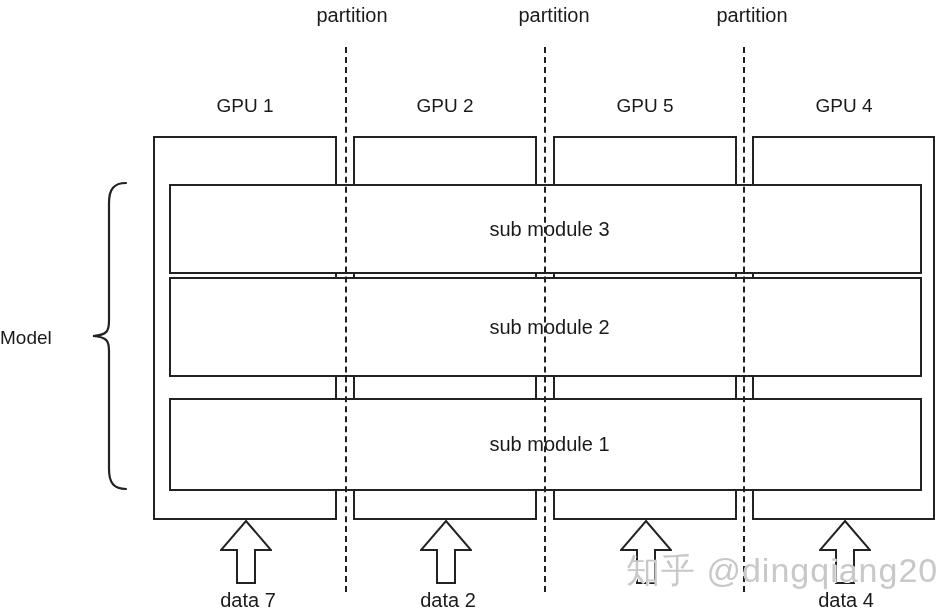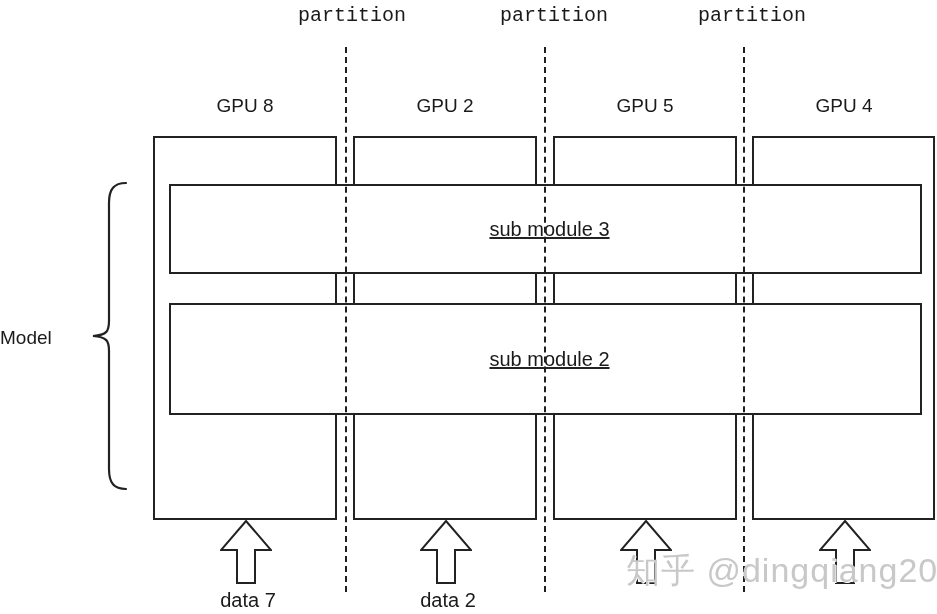--- a/index.html
+++ b/index.html
@@ -17,21 +17,21 @@
     font-family: "Liberation Sans", sans-serif;
     color: var(--line);
     overflow: hidden;
   }
   .abs { position: absolute; }
 
   .partition-label {
     top: 4px;
     width: 120px;
     text-align: center;
-    font-family: Liberation Mono, monospace;
+    font-family: Liberation Sans, sans-serif;
     font-size: 20px;
     color: #1a1a1a;
     z-index: 6;
   }
   .dash-line {
     top: 47px;
     height: 545px;
     width: 0;
     border-left: 2px dashed #1f1f1f;
     z-index: 5;
@@ -53,21 +53,20 @@
   }
   .sub-module {
     left: 169px;
     width: 753px;
     border: 2px solid var(--line);
     background: var(--bg);
     z-index: 2;
     display: flex;
     align-items: center;
     justify-content: center;
-    text-decoration: underline;
   }
   .sub-module-label {
     font-size: 20px;
     color: #1a1a1a;
     margin-left: 8px;
   }
   .model-label {
     left: 0;
     top: 327px;
     width: 84px;
@@ -104,35 +103,38 @@
 <div class="canvas">
 
   <div class="abs partition-label" style="left:292px">partition</div>
   <div class="abs partition-label" style="left:494px">partition</div>
   <div class="abs partition-label" style="left:692px">partition</div>
 
   <div class="abs dash-line" style="left:345px"></div>
   <div class="abs dash-line" style="left:544px"></div>
   <div class="abs dash-line" style="left:743px"></div>
 
-  <div class="abs gpu-label" style="left:175px">GPU 8</div>
+  <div class="abs gpu-label" style="left:175px">GPU 1</div>
   <div class="abs gpu-label" style="left:375px">GPU 2</div>
   <div class="abs gpu-label" style="left:575px">GPU 5</div>
   <div class="abs gpu-label" style="left:774px">GPU 4</div>
 
   <div class="abs gpu-box" style="left:153px;width:184px"></div>
   <div class="abs gpu-box" style="left:353px;width:184px"></div>
   <div class="abs gpu-box" style="left:553px;width:184px"></div>
   <div class="abs gpu-box" style="left:752px;width:183px"></div>
 
   <div class="abs sub-module" style="top:184px;height:90px">
     <span class="sub-module-label">sub module 3</span>
   </div>
-  <div class="abs sub-module" style="top:303px;height:112px">
+  <div class="abs sub-module" style="top:277px;height:100px">
     <span class="sub-module-label">sub module 2</span>
+  </div>
+  <div class="abs sub-module" style="top:398px;height:93px">
+    <span class="sub-module-label">sub module 1</span>
   </div>
 
   <svg class="abs brace-svg" width="38" height="310" viewBox="0 0 38 310">
     <path d="M 36 2 C 24 2 19 8 19 22 L 19 140 C 19 150 17 154 3 155 C 17 156 19 160 19 170 L 19 288 C 19 302 24 308 36 308" fill="none" stroke="#222222" stroke-width="2.2" stroke-linecap="round"></path>
   </svg>
   <div class="abs model-label">Model</div>
 
   <svg class="abs arrow-svg" style="left:220px" width="52" height="64" viewBox="0 0 52 64">
     <polygon points="26,1 51,30 35,30 35,63 17,63 17,30 1,30" fill="#ffffff" stroke="#222222" stroke-width="2"></polygon>
   </svg>
@@ -141,16 +143,17 @@
   </svg>
   <svg class="abs arrow-svg" style="left:620px" width="52" height="64" viewBox="0 0 52 64">
     <polygon points="26,1 51,30 35,30 35,63 17,63 17,30 1,30" fill="#ffffff" stroke="#222222" stroke-width="2"></polygon>
   </svg>
   <svg class="abs arrow-svg" style="left:819px" width="52" height="64" viewBox="0 0 52 64">
     <polygon points="26,1 51,30 35,30 35,63 17,63 17,30 1,30" fill="#ffffff" stroke="#222222" stroke-width="2"></polygon>
   </svg>
 
   <div class="abs data-label" style="left:188px">data 7</div>
   <div class="abs data-label" style="left:388px">data 2</div>
+  <div class="abs data-label" style="left:786px">data 4</div>
 
   <div class="abs watermark">知乎 @dingqiang2000</div>
 
 </div>
 
 </body></html>

